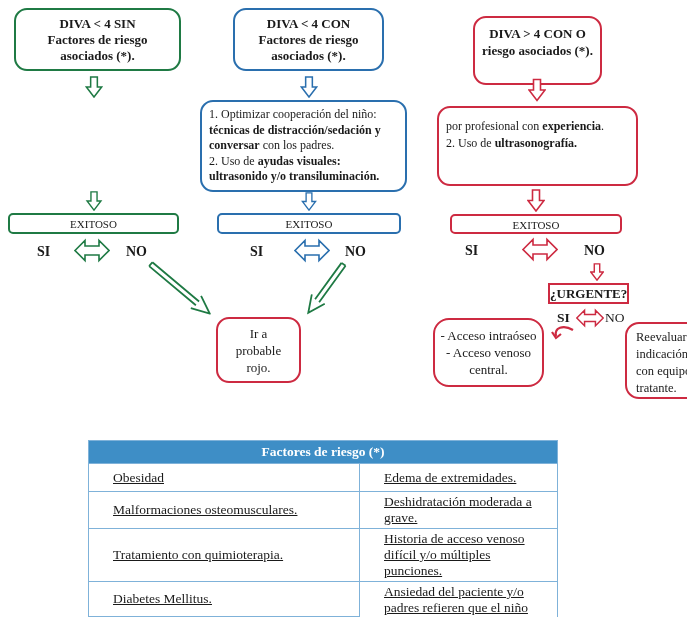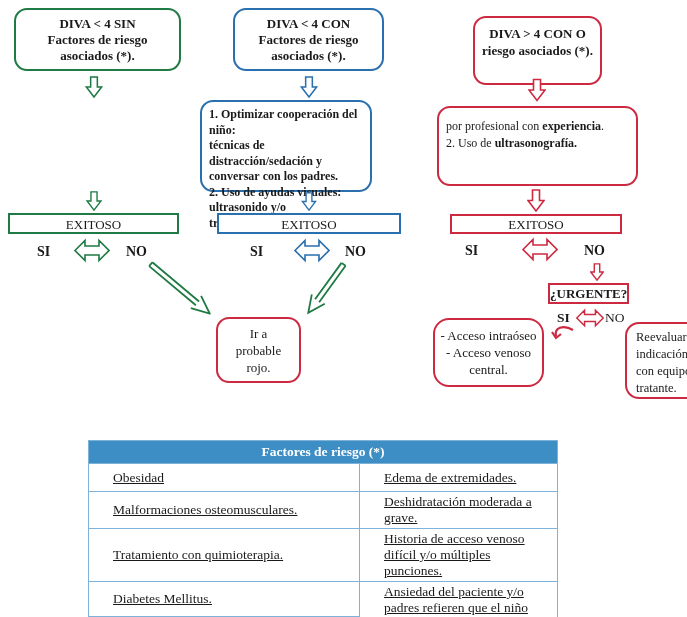--- a/index.html
+++ b/index.html
@@ -3,21 +3,21 @@
 <meta charset="utf-8">
 <style>
   html,body{margin:0;padding:0;background:#fff;}
   .canvas{position:relative;width:687px;height:617px;background:#fff;overflow:hidden;
           font-family:"Liberation Serif", serif;color:#1a1a1a;}
   .bx{position:absolute;box-sizing:border-box;background:#fff;border-radius:13px;}
   .bx-green{border:2.5px solid #1f7a44;}
   .bx-blue{border:2.5px solid #2a6fae;}
   .bx-red{border:2.5px solid #cd2a41;}
   .topbx{font-weight:bold;font-size:13px;text-align:center;line-height:16px;padding-top:6px;}
-  .exi{border-radius:0;text-align:center;font-size:13px;}
+  .exi{border-radius:5px;text-align:center;font-size:11px;}
   .exi.bx-green{border-width:2px}.exi.bx-blue{border-width:2px}.exi.bx-red{border-width:2px}
   .lbl{position:absolute;font-weight:bold;font-size:14px;}
   .lbl-n{position:absolute;font-size:13.5px;}
   .line{display:block;}
   .stepL{text-align:left;font-size:12px;line-height:15.5px;}
   .arrow{position:absolute;line-height:0;}
   
   .rtable{position:absolute;left:88px;top:440px;width:470px;border-collapse:collapse;
           font-size:13.5px;}
   .rtable th{background:#3e8ec6;color:#fff;font-weight:bold;height:22px;font-size:13.5px;
@@ -75,21 +75,21 @@
     <span class="line">Factores de riesgo</span>
     <span class="line">asociados (*).</span>
   </div>
 
   <span class="arrow" style="left:300px;top:76px;">
     <svg width="18" height="22" viewBox="0 0 18 23">
         <path d="M5.5,1 H12.5 V11.5 H17 L9,22 L1,11.5 H5.5 Z" fill="#fff" stroke="#2a6fae" stroke-width="1.6"></path>
       </svg>
   </span>
 
-  <div class="bx bx-blue stepL" style="left:200px;top:100px;width:172px;height:92px;padding:5px 4px 0 7px;font-weight:bold;">
+  <div class="bx bx-blue stepL" style="left:200px;top:100px;width:207px;height:92px;padding:5px 4px 0 7px;">
     <span class="line">1. Optimizar cooperación del niño:</span>
     <b class="line">técnicas de distracción/sedación y</b>
     <span class="line"><b>conversar</b><span> con los padres.</span></span>
     <span class="line"><span>2. Uso de </span><b>ayudas visuales:</b></span>
     <b class="line">ultrasonido y/o transiluminación.</b>
   </div>
 
   <span class="arrow" style="left:300px;top:192px;">
     <svg width="18" height="19" viewBox="0 0 18 23">
         <path d="M5.5,1 H12.5 V11.5 H17 L9,22 L1,11.5 H5.5 Z" fill="#fff" stroke="#2a6fae" stroke-width="1.6"></path>

